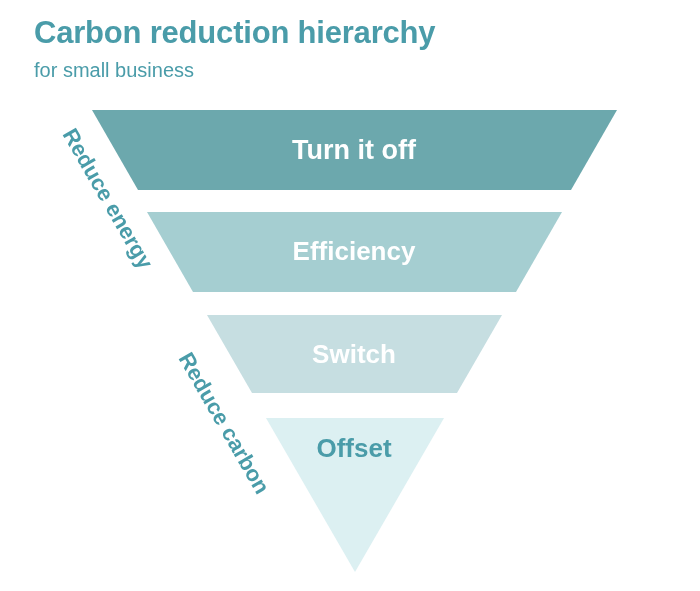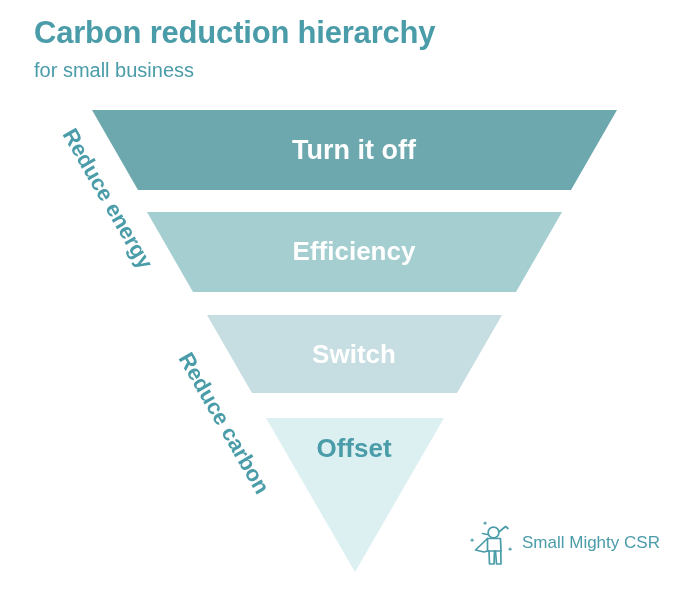--- a/index.html
+++ b/index.html
@@ -97,42 +97,14 @@
     <text class="band-label" x="354" y="356" font-size="26" fill="#FFFFFF">Switch</text>
 
     <polygon points="266,418 444,418 355,572" fill="#DCF0F2"></polygon>
     <text class="band-label" x="354" y="450" font-size="26" fill="#4A9CA9">Offset</text>
 
     <text class="side-label" x="62" y="134" transform="rotate(60 62 134)">Reduce energy</text>
 
     <text class="side-label" x="178" y="358" transform="rotate(60 178 358)">Reduce carbon</text>
   </svg>
 
-  <div class="logo-wrap">
-    <svg width="52" height="54" viewBox="0 0 52 54">
-      <g fill="none" stroke="#4A9CA9" stroke-width="1.7" stroke-linecap="round" stroke-linejoin="round">
-
-        <circle cx="27.5" cy="16.5" r="5.4"></circle>
-
-        <path d="M33.5 15.5 L39.5 10.5 L42 12.5"></path>
-
-        <path d="M21.5 18.5 L16.5 17.5"></path>
-
-        <path d="M21.5 22.5 L34.5 22.5 L35 35 L21.5 35 Z"></path>
-
-        <path d="M23 35 L23.5 48 L28 48 L28.5 35"></path>
-        <path d="M29.5 35 L30.5 48 L35 48 L34.8 35"></path>
-
-        <path d="M21.5 22.5 L9.5 34 L18 36 L21.5 35"></path>
-      </g>
-      <g fill="#4A9CA9">
-        <path d="M18.5 5.5h1.2v3.2h-1.2z"></path>
-        <path d="M17.4 6.6h3.4v1.2h-3.4z"></path>
-        <path d="M5.5 22.5h1.2v3.2H5.5z"></path>
-        <path d="M4.4 23.6h3.4v1.2H4.4z"></path>
-        <path d="M43.5 31.5h1.2v3.2h-1.2z"></path>
-        <path d="M42.4 32.6h3.4v1.2h-3.4z"></path>
-      </g>
-    </svg>
-    <span class="logo-text">Small Mighty CSR</span>
-  </div>
 
 </div>
 
 </body></html>

